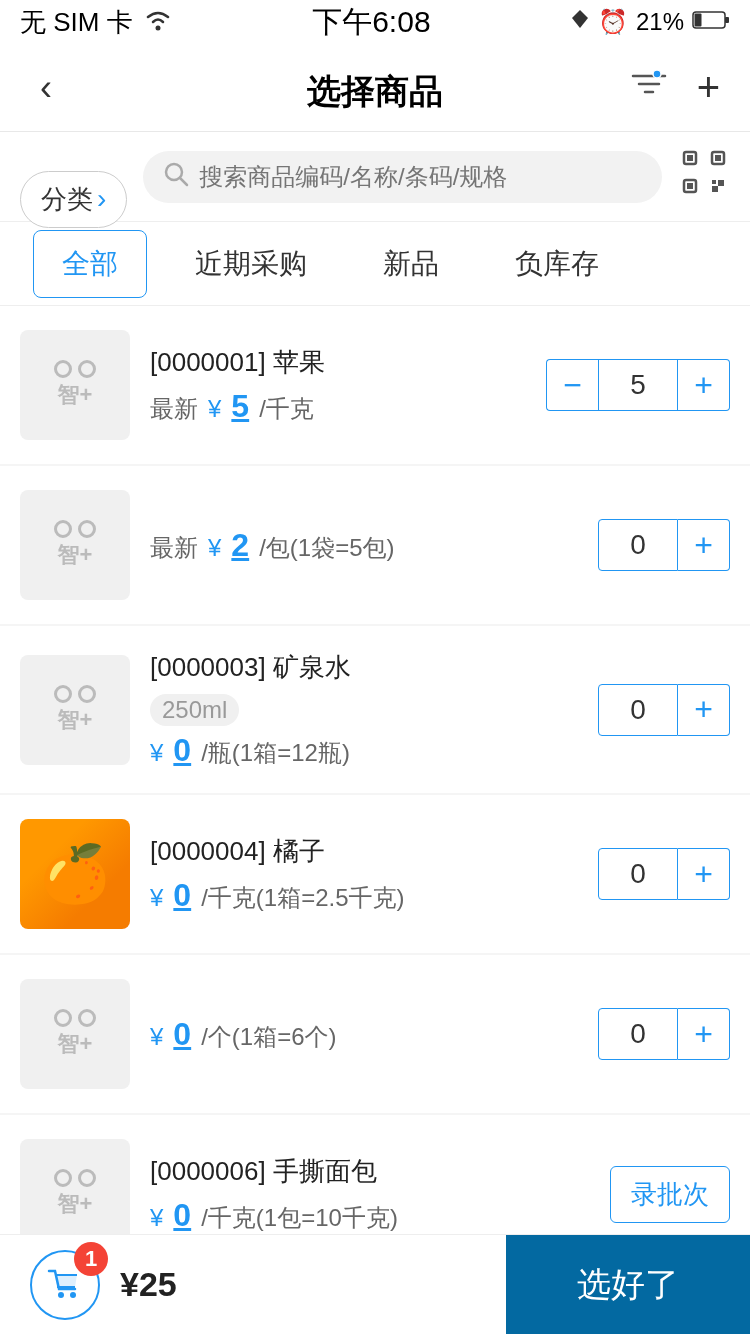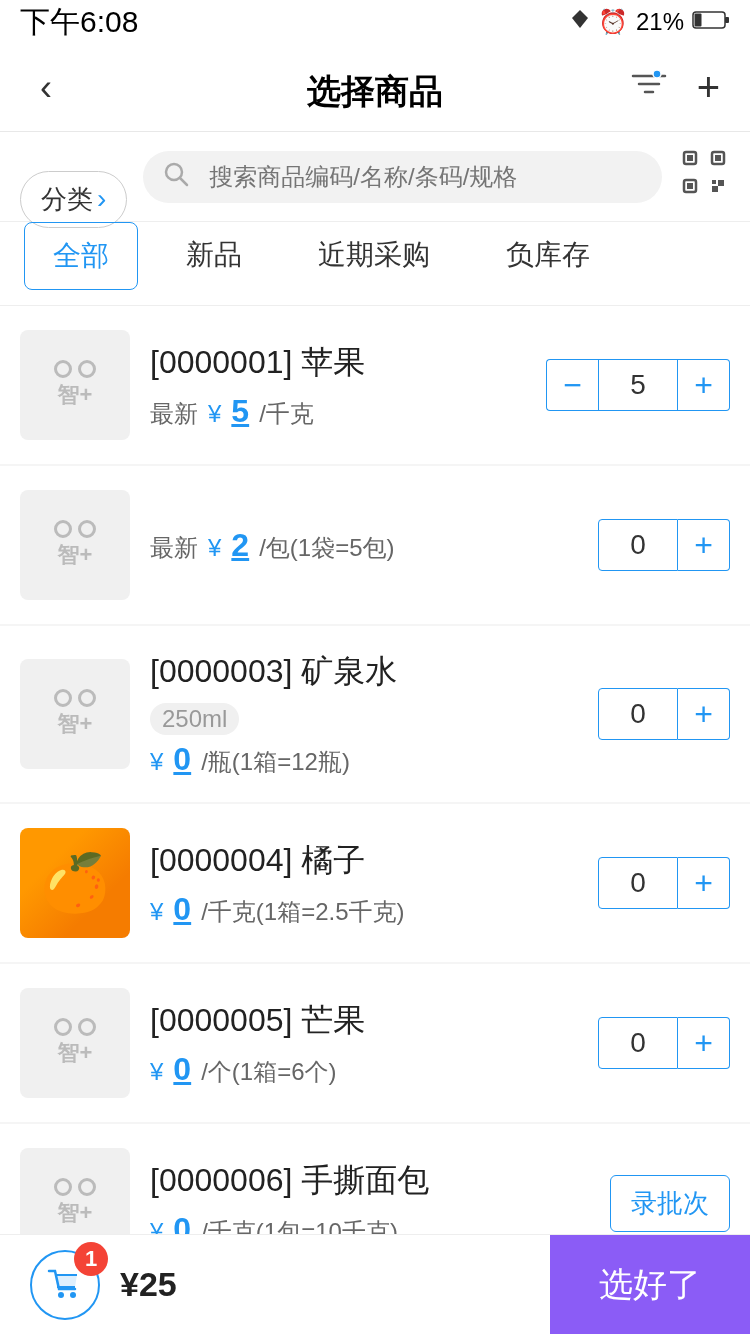--- a/index.html
+++ b/index.html
@@ -92,21 +92,21 @@
       gap: 4px;
       margin-top: 45px;
     }
     .search-box {
       flex: 1;
       display: flex;
       align-items: center;
       background: #f2f2f2;
       border-radius: 30px;
       padding: 10px 20px;
-      gap: 20px;
+      gap: 10px;
       justify-content: flex-end;
     }
     .search-icon-inner { color: #aaa; font-size: 24px; }
     .search-input {
       flex: 1;
       background: transparent;
       border: none;
       outline: none;
       font-size: 24px;
       color: #999;
@@ -117,22 +117,22 @@
       cursor: pointer;
       padding: 0 4px;
     }
 
     
     .tabs-row {
       width: 750px;
       height: 84px;
       background: #fff;
       display: flex;
-      align-items: flex-start;
-      padding: 0 24px;
+      align-items: center;
+      padding: 0 33px;
       gap: 20px;
       border-bottom: 1px solid #eee;
     }
     .tab-item {
       padding: 14px 28px;
       font-size: 28px;
       border-radius: 8px;
       cursor: pointer;
       color: #333;
       background: transparent;
@@ -186,21 +186,21 @@
     .owl-body-text {
       font-size: 22px;
       color: #bbb;
       font-weight: 600;
     }
     .product-info {
       flex: 1;
       min-width: 0;
     }
     .product-name {
-      font-size: 32px;
+      font-size: 26px;
       color: #222;
       font-weight: 500;
       margin-bottom: 8px;
     }
     .product-spec {
       font-size: 24px;
       color: #999;
       background: #f0f0f0;
       display: inline-block;
       padding: 2px 12px;
@@ -323,23 +323,23 @@
       align-items: center;
       justify-content: center;
       font-weight: 600;
     }
     .cart-total {
       font-size: 34px;
       font-weight: 600;
       color: #222;
     }
     .confirm-btn {
-      width: 200px;
+      width: 244px;
       height: 100px;
-      background: #8b5cf6;
+      background: #0369a1;
       color: #fff;
       font-size: 34px;
       font-weight: 500;
       border: none;
       cursor: pointer;
       display: flex;
       align-items: center;
       justify-content: center;
     }
 
@@ -353,20 +353,31 @@
       align-items: center;
       justify-content: center;
       font-size: 56px;
       flex-shrink: 0;
     }
   </style>
 </head>
 <body>
 
 <div class="status-bar">
+  <div class="status-left">
+    <span>无 SIM 卡</span>
+    <span>
+      <svg width="30" height="22" viewBox="0 0 30 22">
+          <path d="M15 18 Q15 18 15 18" stroke="#333" stroke-width="3" fill="none"></path>
+          <path d="M10 13 Q15 8 20 13" stroke="#333" stroke-width="2.5" fill="none" stroke-linecap="round"></path>
+          <path d="M5 8 Q15 0 25 8" stroke="#333" stroke-width="2.5" fill="none" stroke-linecap="round"></path>
+          <circle cx="15" cy="19" r="2.5" fill="#333"></circle>
+        </svg>
+    </span>
+  </div>
   <div class="status-center">下午6:08</div>
   <div class="status-right">
     <span>
       <svg width="20" height="22" viewBox="0 0 20 22" fill="#333">
           <path d="M10 2 L18 10 L10 20 L2 10 Z" fill="#333"></path>
         </svg>
     </span>
     <span>⏰</span>
     <span>21%</span>
     <span>
@@ -419,22 +430,22 @@
       <rect x="5" y="33" width="6" height="6" fill="#555"></rect>
       <rect x="30" y="30" width="4" height="4" fill="#555"></rect>
       <rect x="36" y="30" width="6" height="6" fill="#555"></rect>
       <rect x="30" y="36" width="6" height="6" fill="#555"></rect>
     </svg>
   </span>
 </div>
 
 <div class="tabs-row">
   <button class="tab-item active">全部</button>
+  <button class="tab-item">近期采购</button>
   <button class="tab-item">新品</button>
-  <button class="tab-item">近期采购</button>
   <button class="tab-item">负库存</button>
 </div>
 
 <div class="product-list">
 
   <div class="product-item">
     <div class="product-thumb">
       <div class="owl-logo">
         <div class="owl-eyes">
           <div class="owl-eye"></div>
@@ -528,21 +539,20 @@
     <div class="product-thumb">
       <div class="owl-logo">
         <div class="owl-eyes">
           <div class="owl-eye"></div>
           <div class="owl-eye"></div>
         </div>
         <div class="owl-body-text">智+</div>
       </div>
     </div>
     <div class="product-info">
-      <div class="product-name">[0000005] 芒果</div>
       <div class="product-price">
         <span class="price-yen">¥</span>
         <span class="price-value">0</span>
         <span class="price-unit">/个(1箱=6个)</span>
       </div>
     </div>
     <div class="qty-control">
       <input class="qty-input" type="text" value="0" style="border-radius: 4px 0px 0px 4px;">
       <button class="qty-btn plus">+</button>
     </div>

